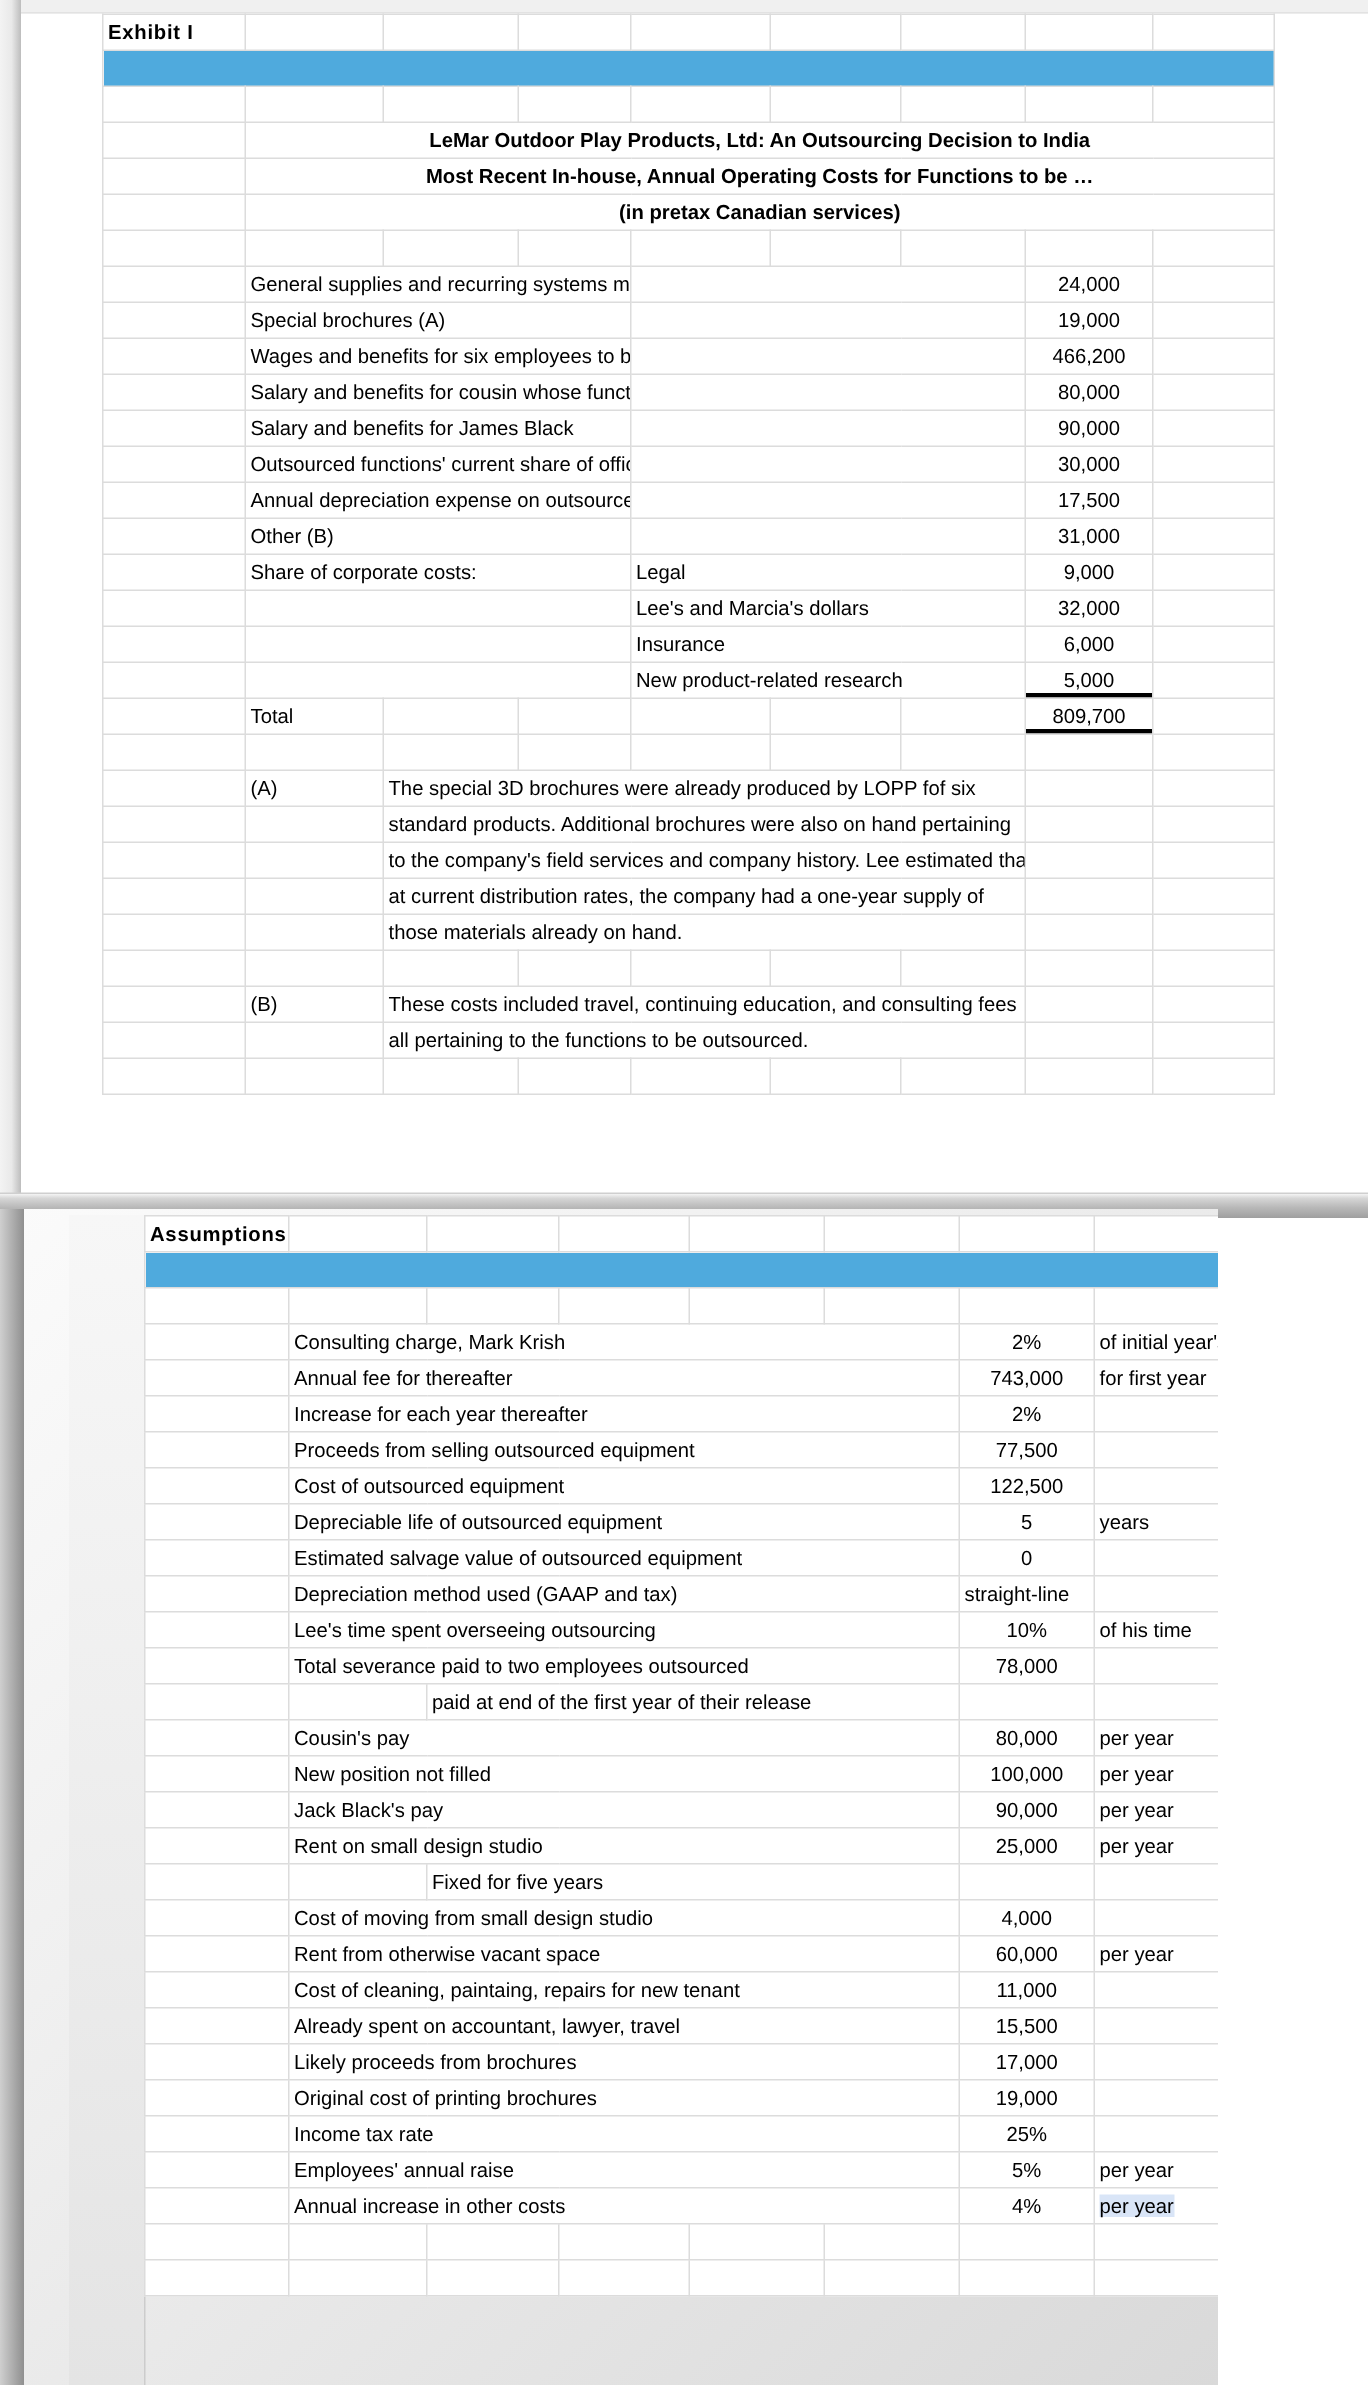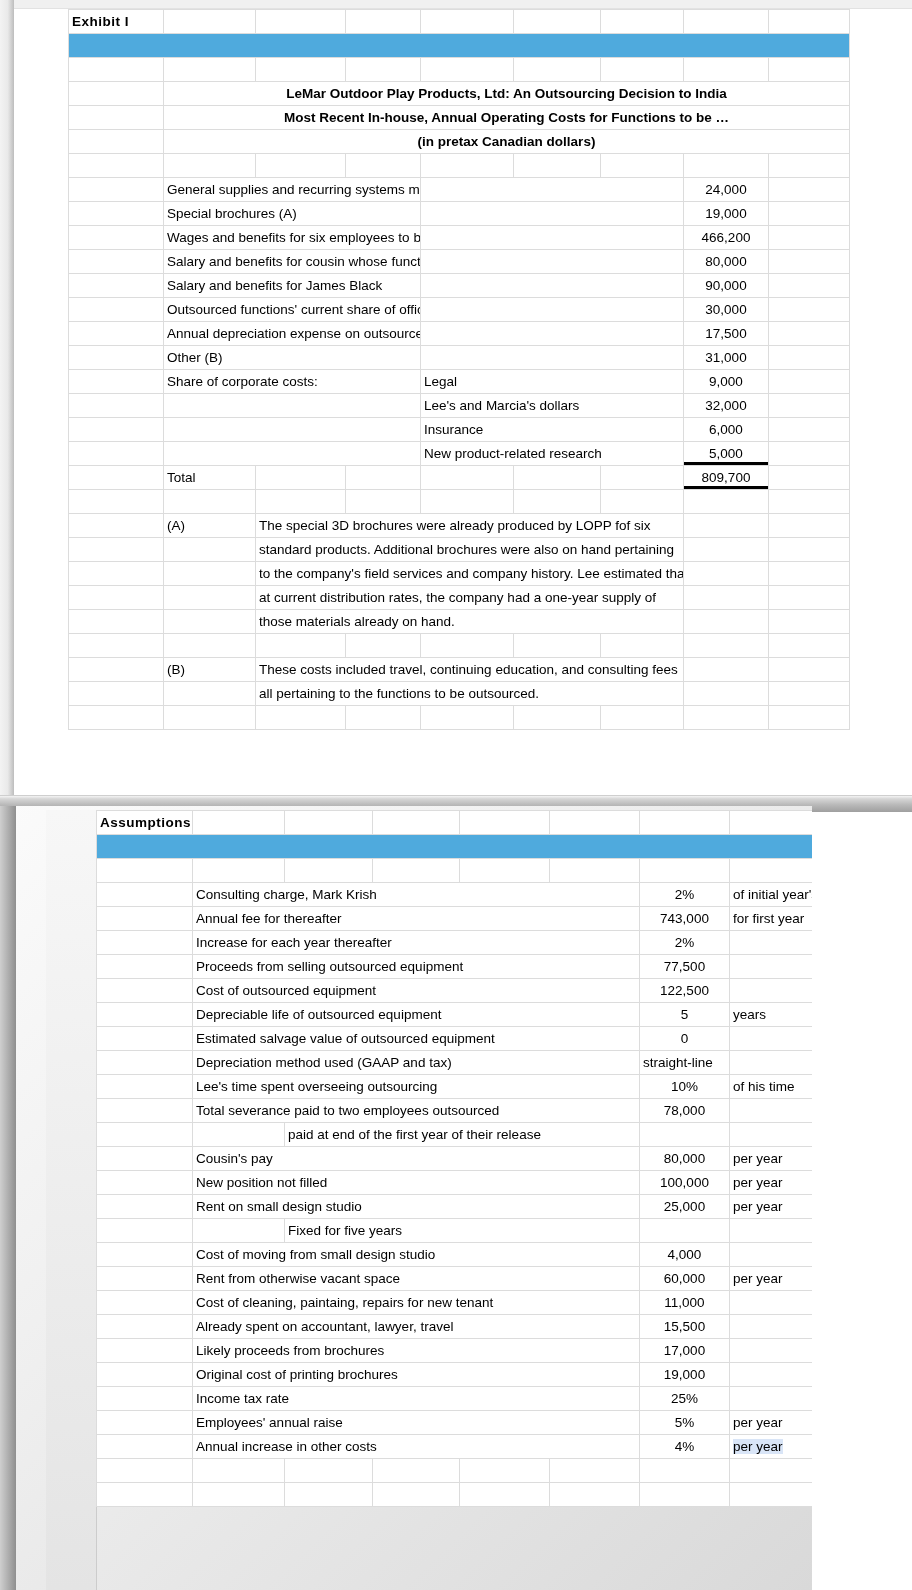--- a/index.html
+++ b/index.html
@@ -129,21 +129,21 @@
         <tr>
           <td></td>
           <td class="rep-title ovf" colspan="8">LeMar Outdoor Play Products, Ltd: An Outsourcing Decision to India</td>
         </tr>
         <tr>
           <td></td>
           <td class="rep-title ovf" colspan="8">Most Recent In-house, Annual Operating Costs for Functions to be …</td>
         </tr>
         <tr>
           <td></td>
-          <td class="rep-title ovf" colspan="8">(in pretax Canadian dollars)</td>
+          <td class="rep-title ovf" colspan="8">(in pretax Canadian services)</td>
         </tr>
         <tr>
           <td></td>
           <td></td>
           <td></td>
           <td></td>
           <td></td>
           <td></td>
           <td></td>
           <td></td>
@@ -462,20 +462,27 @@
           </tr>
           <tr>
             <td></td>
             <td class="ovf" colspan="5">New position not filled</td>
             <td class="num">100,000</td>
             <td class="ovf">per year</td>
             <td></td>
           </tr>
           <tr>
             <td></td>
+            <td class="ovf" colspan="5">Jack Black's pay</td>
+            <td class="num">90,000</td>
+            <td class="ovf">per year</td>
+            <td></td>
+          </tr>
+          <tr>
+            <td></td>
             <td class="ovf" colspan="5">Rent on small design studio</td>
             <td class="num">25,000</td>
             <td class="ovf">per year</td>
             <td></td>
           </tr>
           <tr>
             <td></td>
             <td></td>
             <td class="ovf" colspan="4">Fixed for five years</td>
             <td class="num"></td>

